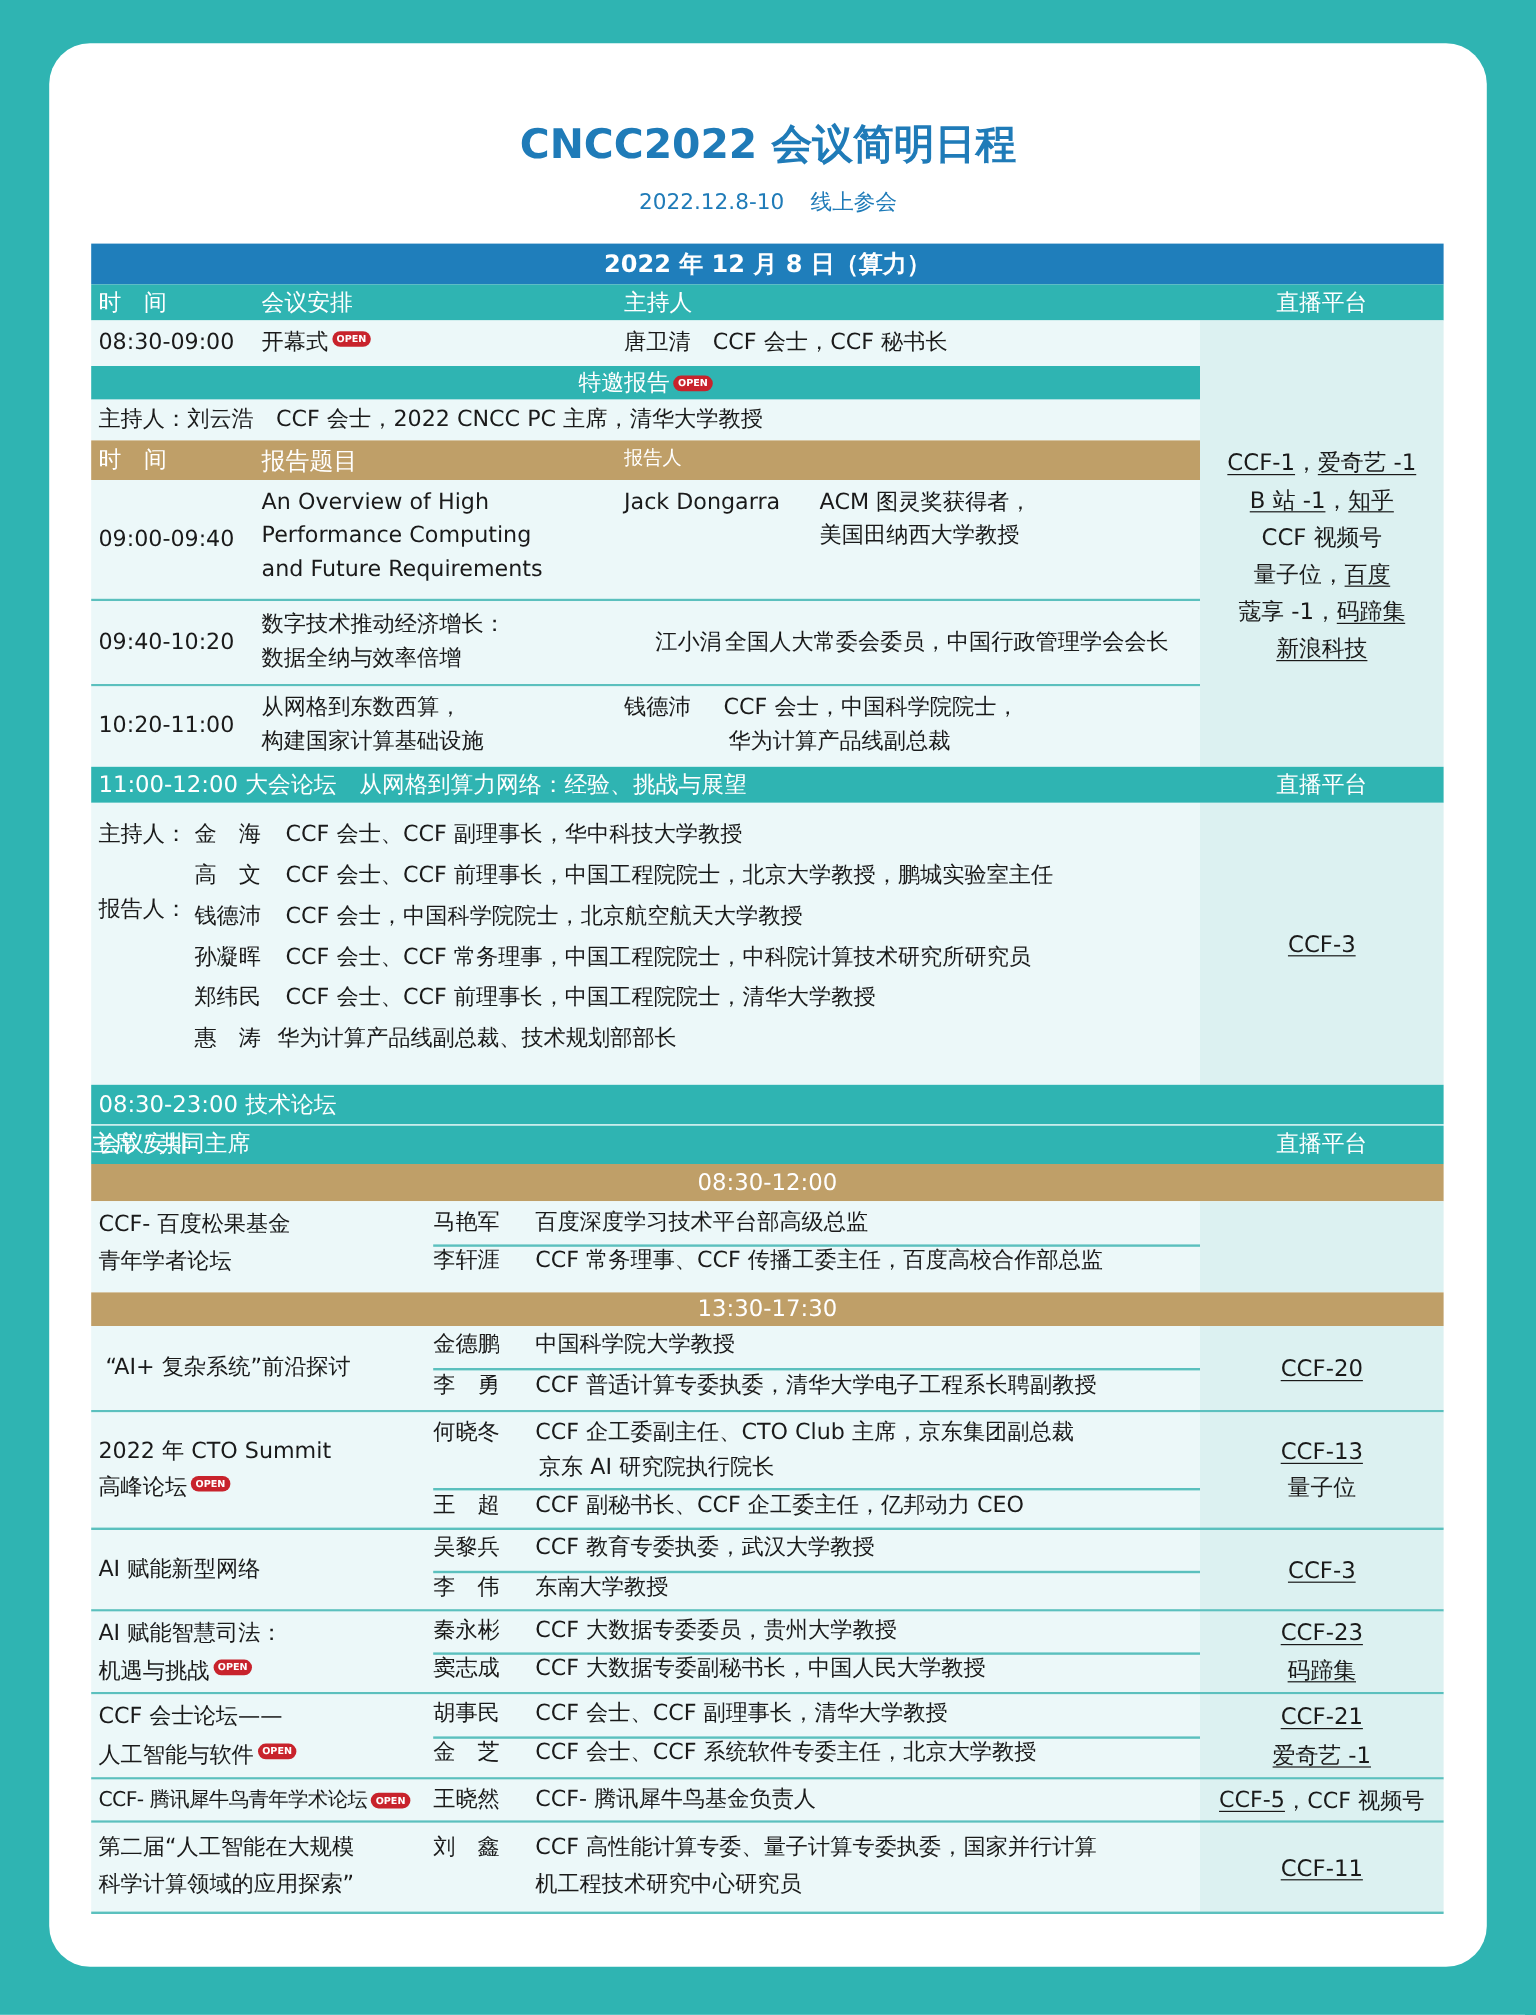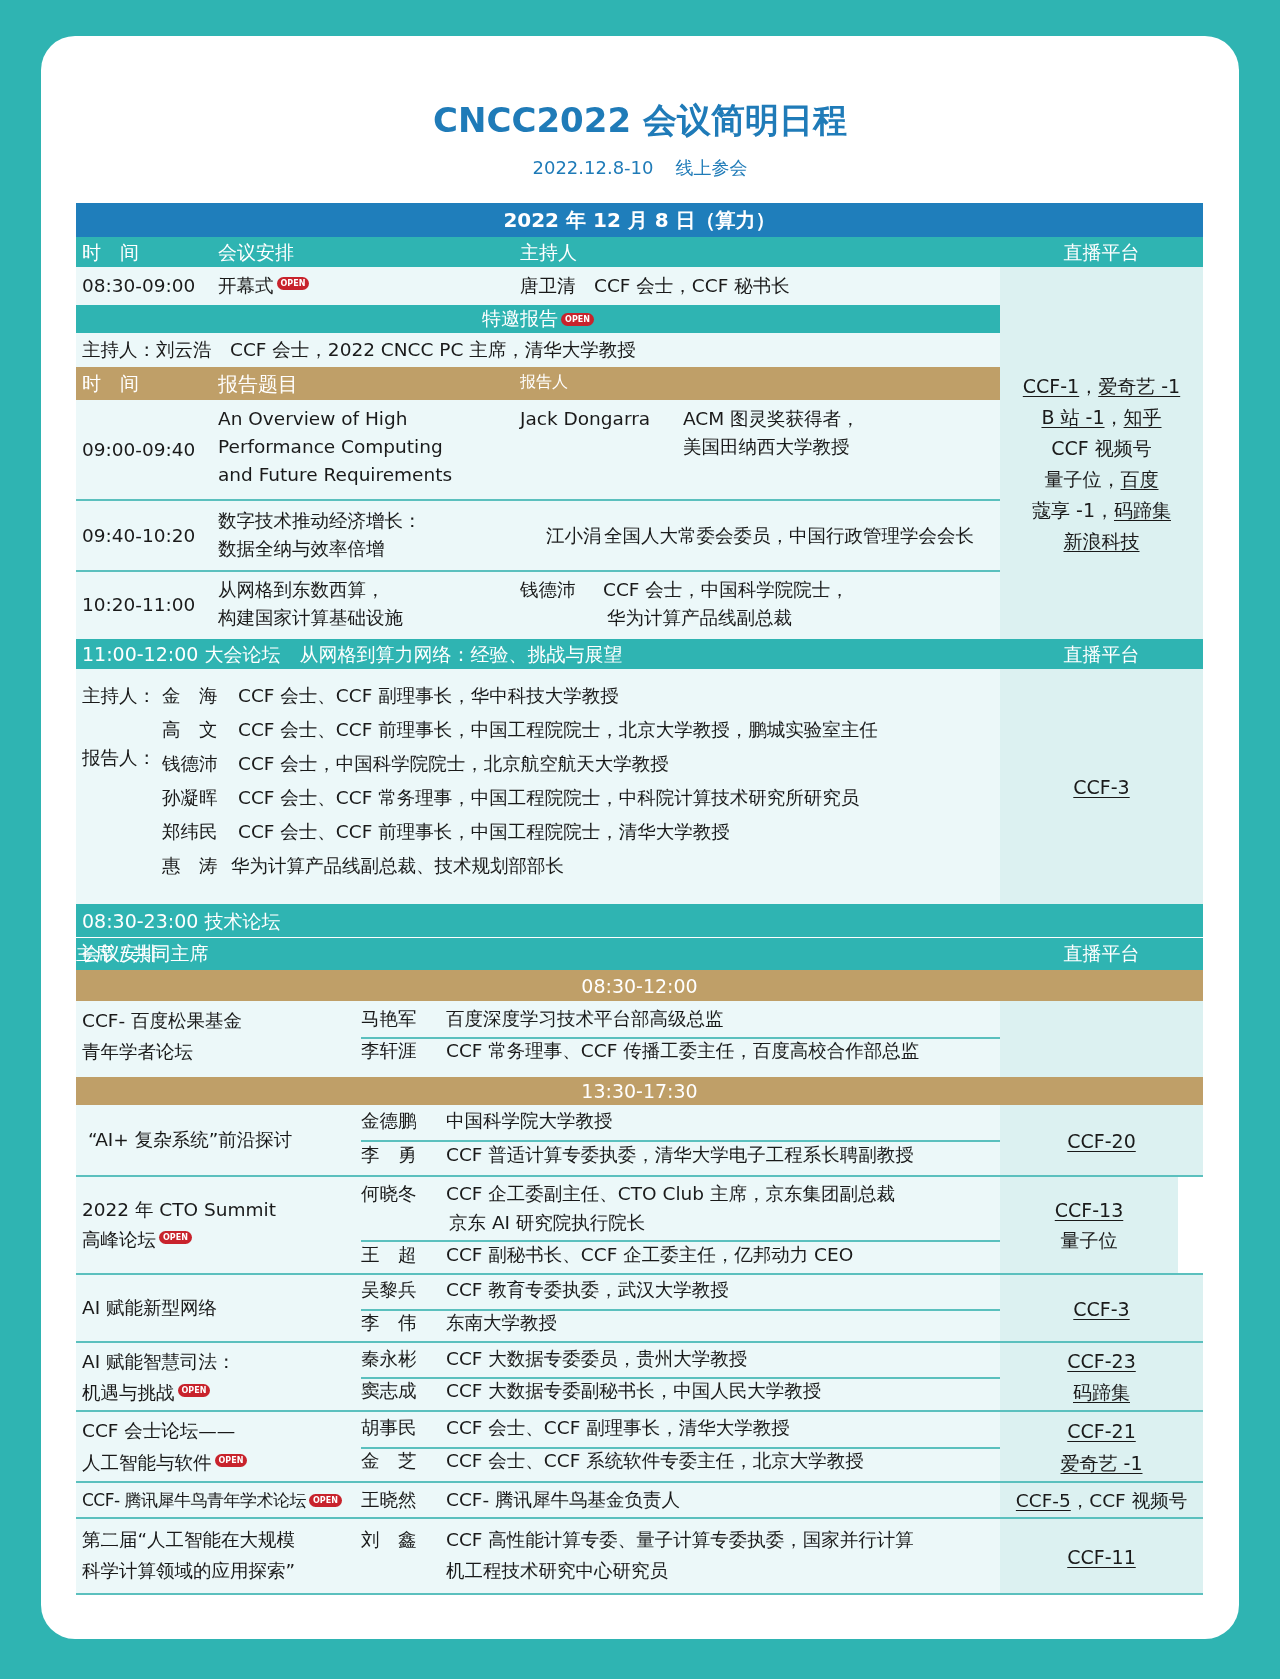--- a/index.html
+++ b/index.html
@@ -220,21 +220,21 @@
     </span>
     <span class="cell" style="left:285px;top:2px;line-height:29px;">何晓冬</span>
     <span class="cell" style="left:370px;top:2px;line-height:29px;">
       <span style="display:block">CCF 企工委副主任、CTO Club 主席，京东集团副总裁</span>
       <span style="display:block;padding-left:3px">京东 AI 研究院执行院长</span>
     </span>
     <div class="hline-thin" style="left:285px;width:639px;top:63px;"></div>
     <span class="cell" style="left:285px;top:65px;">王　超</span>
     <span class="cell" style="left:370px;top:65px;">CCF 副秘书长、CCF 企工委主任，亿邦动力 CEO</span>
   </div>
-  <div class="plat" style="position:absolute;left:924px;width:178px;top:974px;height:97px;font-size:19px;text-align:center;padding-top:18px;line-height:30px;">
+  <div class="plat" style="position:absolute;left:924px;width:203px;top:974px;height:97px;font-size:19px;text-align:center;padding-top:18px;line-height:30px;">
     <div><span class="u">CCF-13</span></div>
     <div><span>量子位</span></div>
   </div>
   <div class="hline" style="left:0;width:1127px;top:1070px;"></div>
 
   <div class="light" style="position:absolute;left:0;width:924px;top:1072px;height:67px;">
     <span class="cell vc" style="left:6px;top:0;height:67px;">AI 赋能新型网络</span>
     <span class="cell" style="left:285px;top:2px;">吴黎兵</span>
     <span class="cell" style="left:370px;top:2px;">CCF 教育专委执委，武汉大学教授</span>
     <div class="hline-thin" style="left:285px;width:639px;top:34px;"></div>

